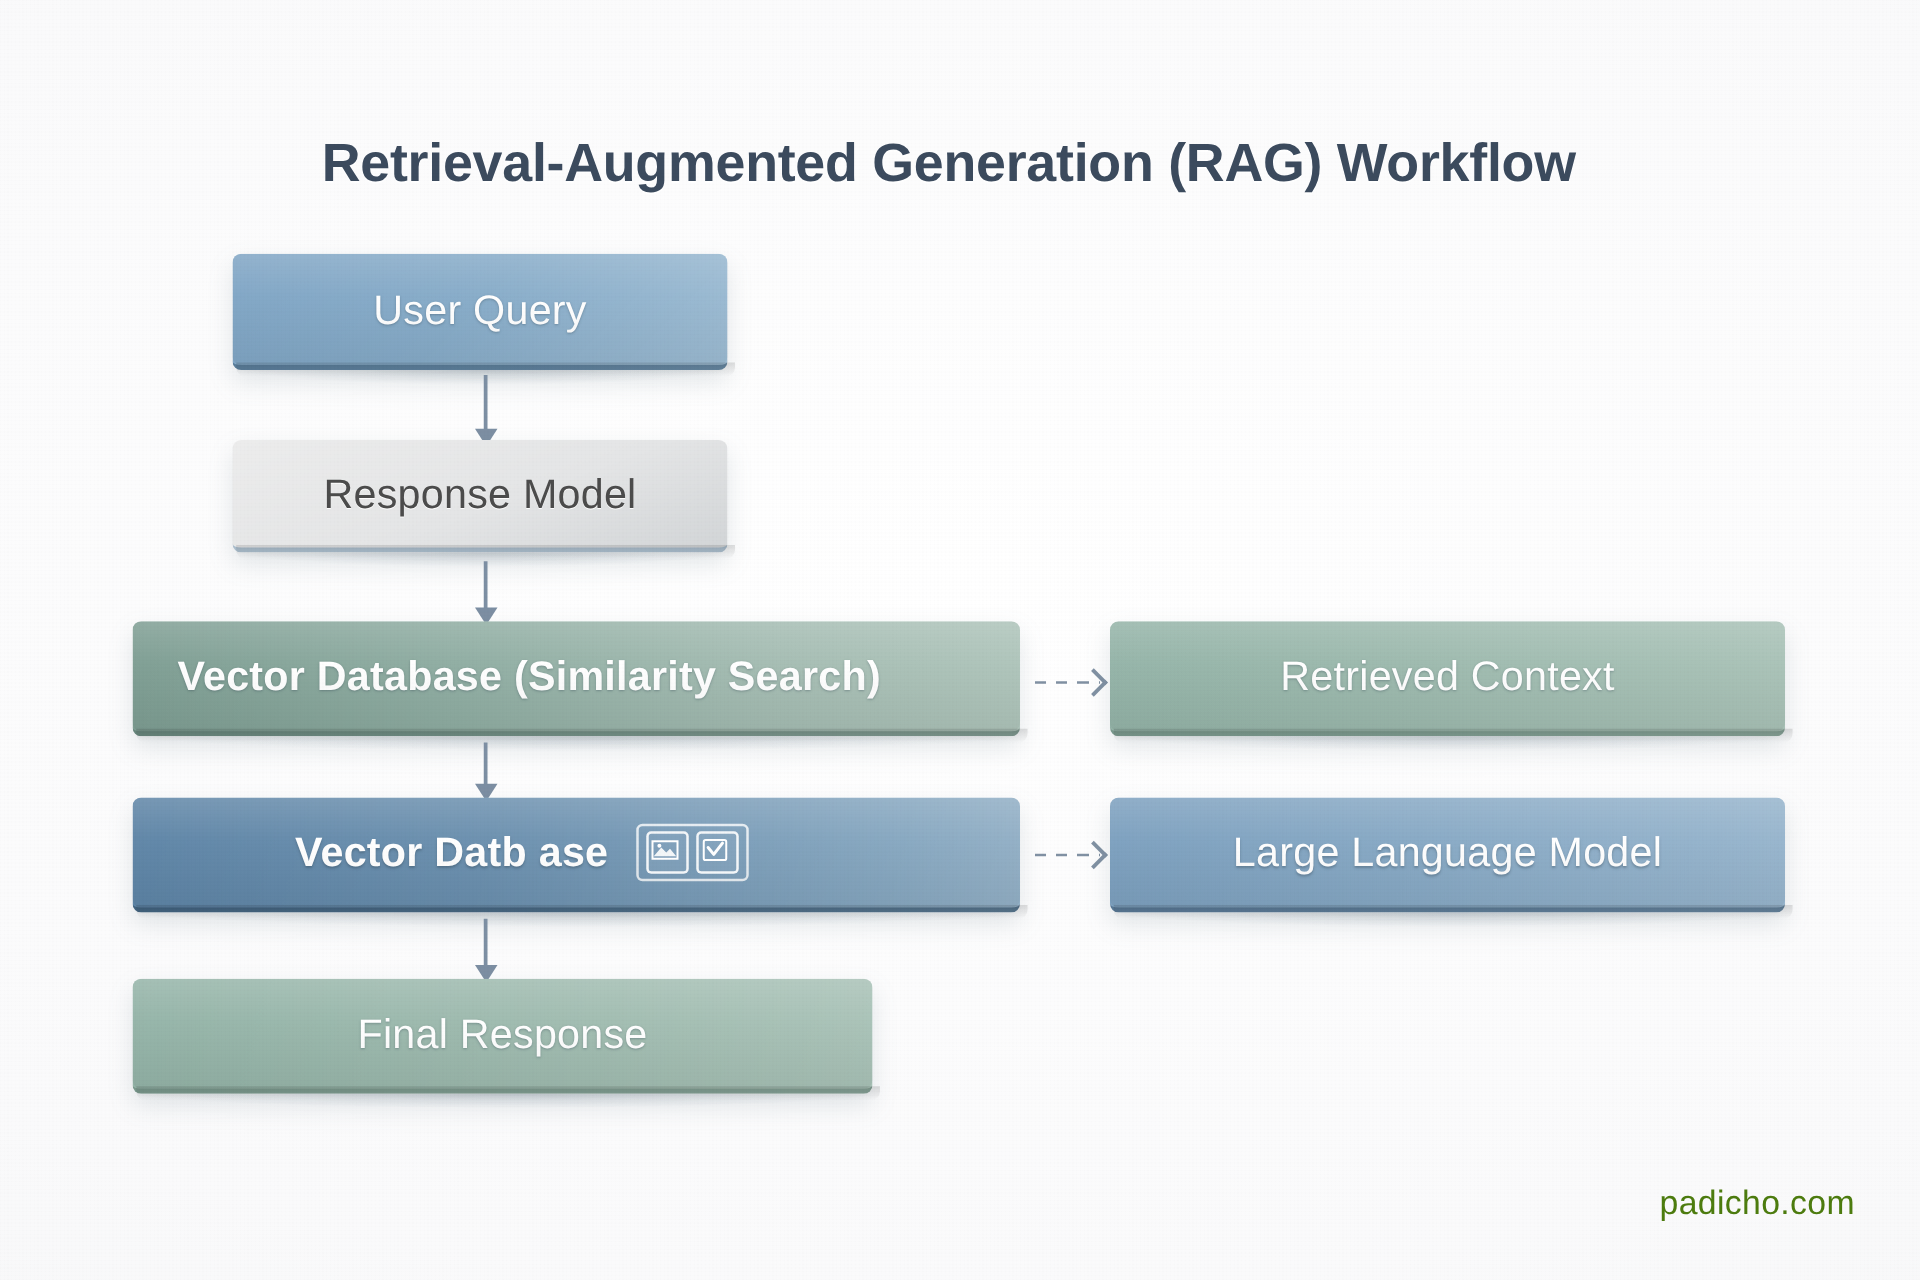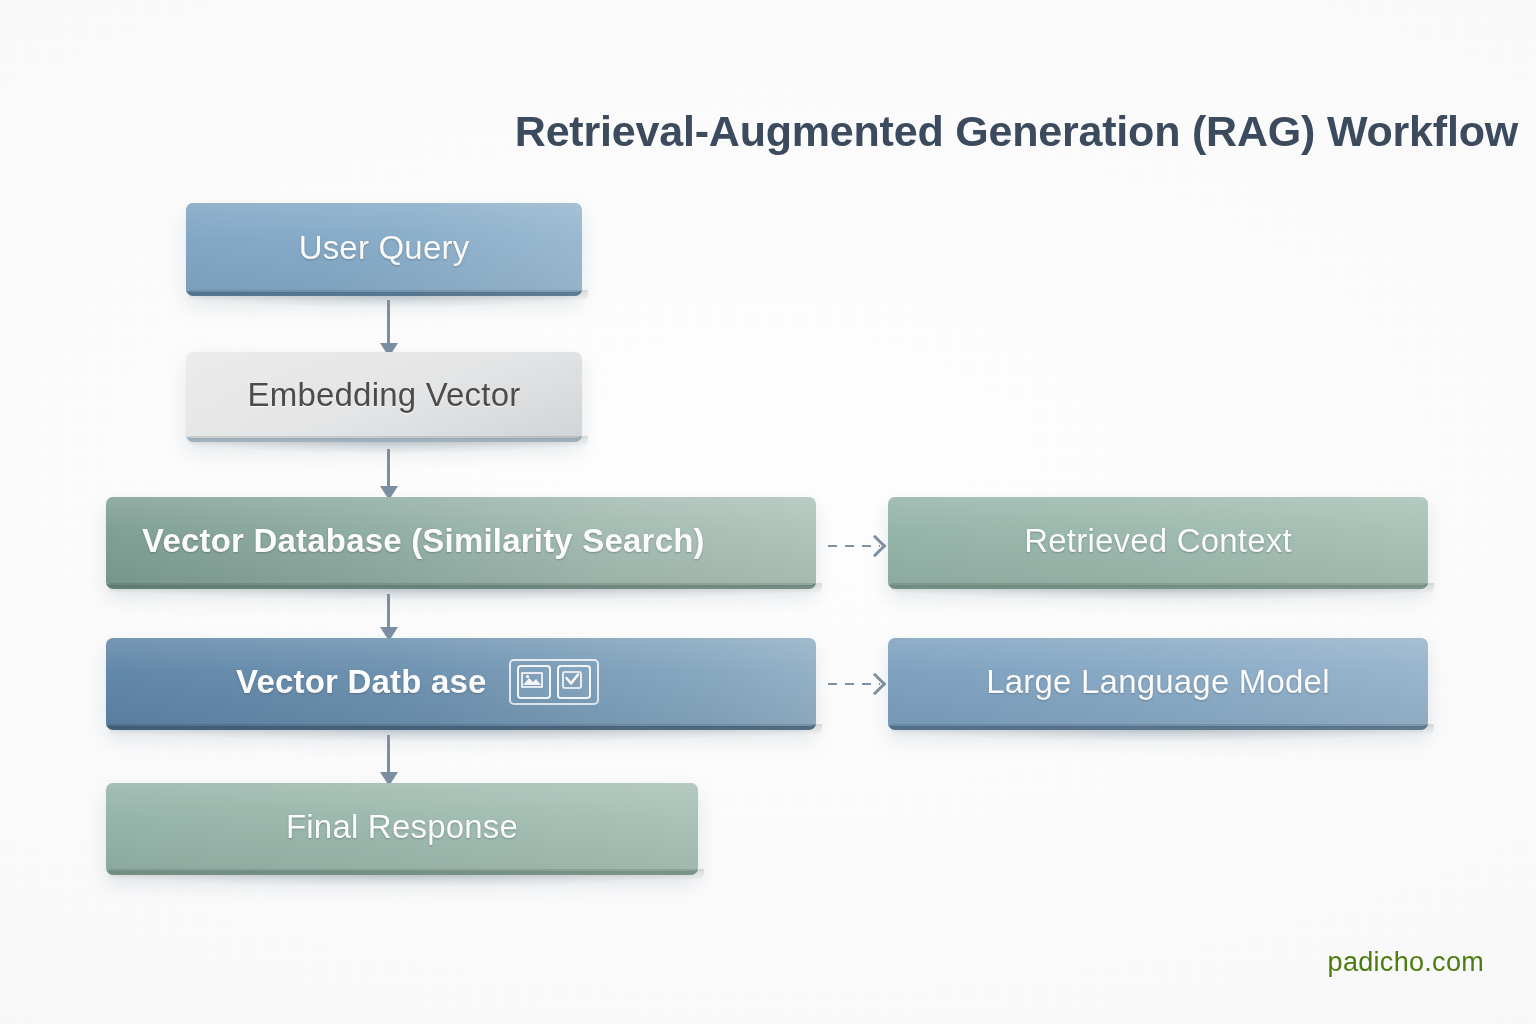--- a/index.html
+++ b/index.html
@@ -30,21 +30,21 @@
     background-image:
       repeating-linear-gradient(0deg, rgba(0,0,0,.012) 0 1px, transparent 1px 3px),
       repeating-linear-gradient(90deg, rgba(0,0,0,.010) 0 1px, transparent 1px 3px);
   }
 
   .page-title {
     position: absolute;
     left: 0;
     right: 18px;
     top: 78px;
-    text-align: right;
+    text-align: center;
     font-size: 43px;
     font-weight: bold;
     letter-spacing: -0.2px;
     color: #3c4b5e;
     text-shadow: 0 1px 0 rgba(255,255,255,.8);
   }
 
   
   .node {
     position: absolute;
@@ -196,21 +196,21 @@
 <div class="node node-blue-light" style="left:186px; top:203px; width:396px; height:93px; justify-content:center;">
   <span class="sheen"></span>
   <span class="label">User Query</span>
 </div>
 
 <div class="arrow-v" style="left:387px; top:300px; height:44px;">
   <span class="head"></span>
 </div>
 
 <div class="node node-gray" style="left:186px; top:352px; width:396px; height:90px; justify-content:center;">
-  <span class="label">Embedding Vector</span>
+  <span class="label">Response Model</span>
 </div>
 
 <div class="arrow-v" style="left:387px; top:449px; height:38px;">
   <span class="head"></span>
 </div>
 
 <div class="node node-green" style="left:106px; top:497px; width:710px; height:92px; justify-content:flex-start; padding-left:36px; font-weight:bold;">
   <span class="sheen"></span>
   <span class="label">Vector Database (Similarity Search)</span>
 </div>

